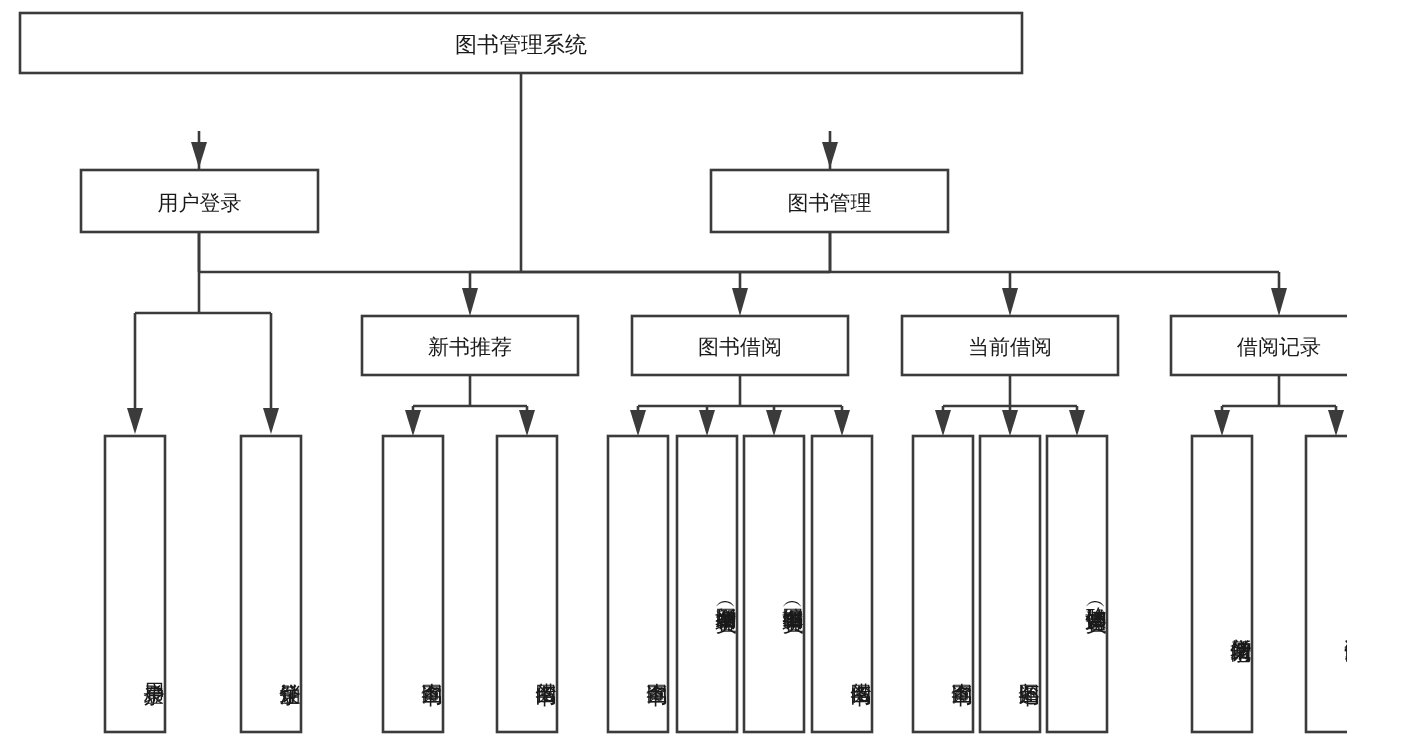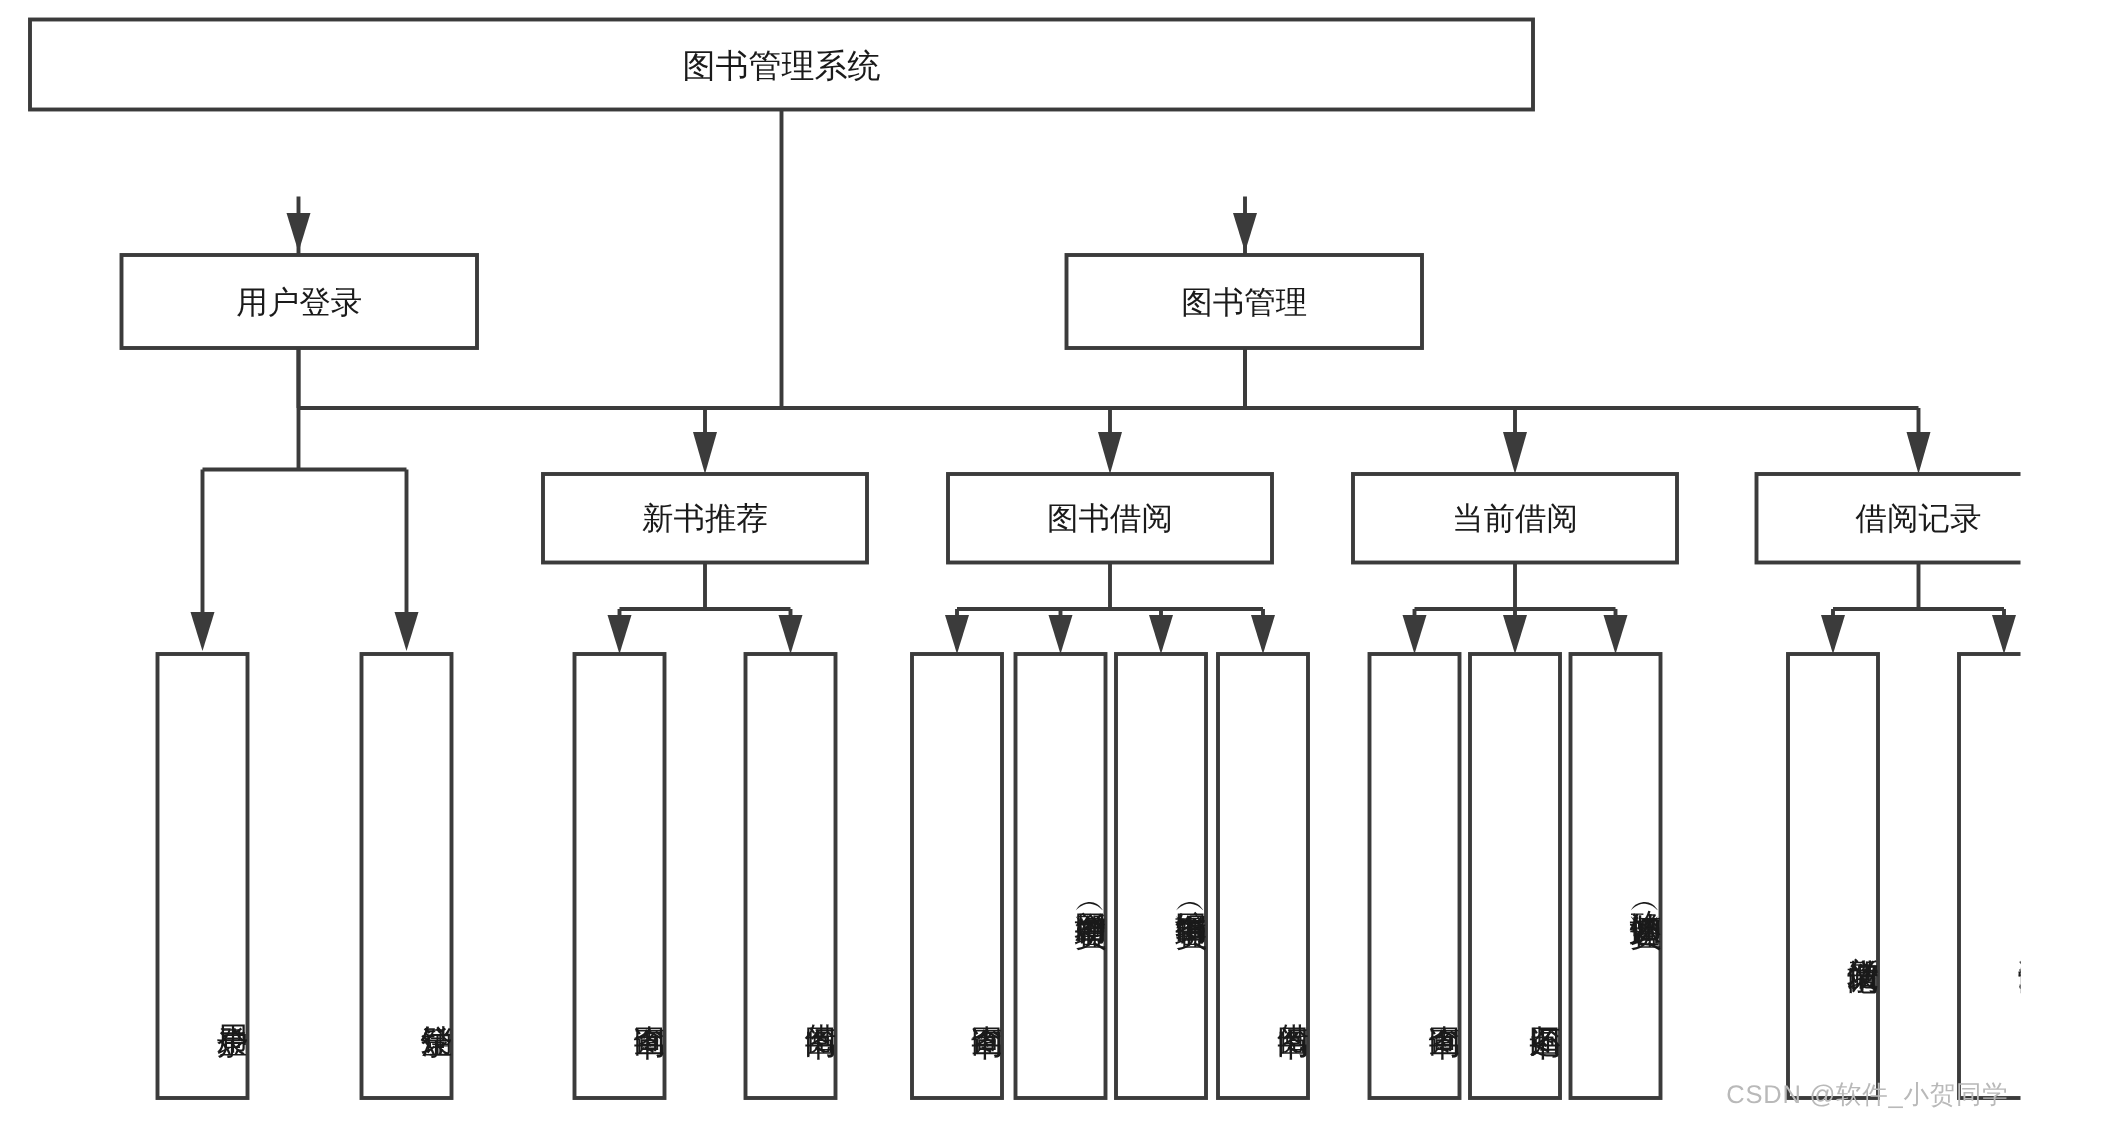--- a/index.html
+++ b/index.html
@@ -239,14 +239,13 @@
   <div class="vlabel" style="left:744px; top:436px; width:60px; height:296px; padding-top:10px;">编辑图书（管理员）</div>
   <div class="vlabel" style="left:812px; top:436px; width:60px; height:296px; padding-top:84px;">借阅图书</div>
 
   <div class="vlabel" style="left:913px; top:436px; width:60px; height:296px; padding-top:84px;">查询图书</div>
   <div class="vlabel" style="left:980px; top:436px; width:60px; height:296px; padding-top:84px;">归还图书</div>
   <div class="vlabel" style="left:1047px; top:436px; width:60px; height:296px; padding-top:10px;">确认归还（管理员）</div>
 
   <div class="vlabel" style="left:1192px; top:436px; width:60px; height:296px; padding-top:40px;">新增借阅记录</div>
   <div class="vlabel" style="left:1306px; top:436px; width:60px; height:296px; padding-top:40px;">查询借阅记录</div>
 
-  <div class="watermark">CSDN @软件_小贺同学</div>
 </div>
 
 </body></html>

